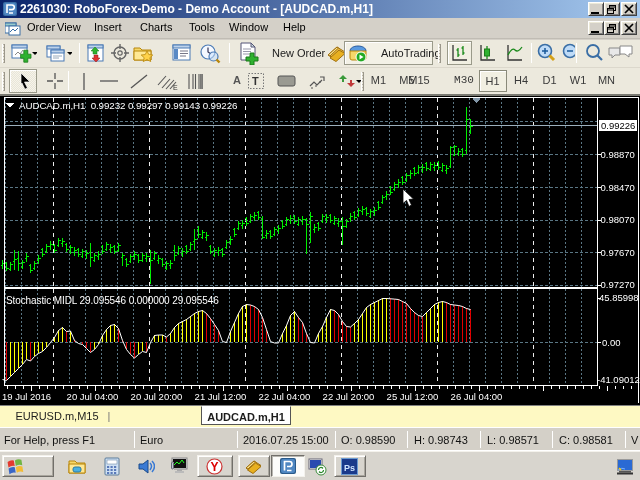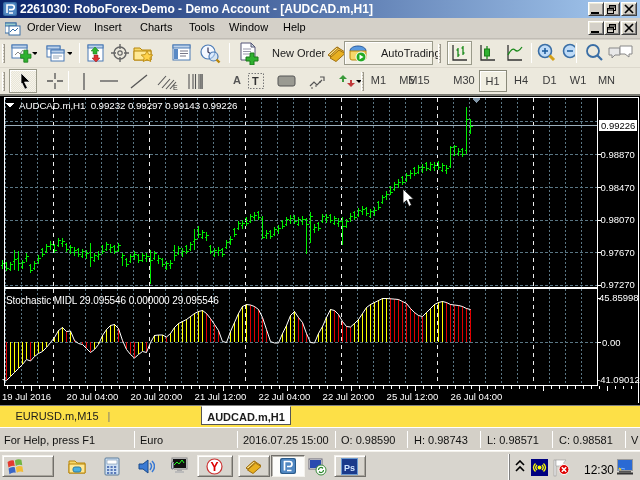--- a/index.html
+++ b/index.html
@@ -16,21 +16,21 @@
 #tb1{left:0;top:40px;width:640px;height:27px;background:#ece9dd;}
 #tb2{left:0;top:67px;width:640px;height:27px;background:#ece9dd;border-top:1px solid #dcd8cc;}
 .grip{position:absolute;top:4px;width:3px;height:19px;border-left:1px solid #fff;border-right:1px solid #9a968a;background:repeating-linear-gradient(180deg,#b8b4a8 0 1px,#ece9dd 1px 3px);}
 .tsep{position:absolute;top:3px;width:1px;height:20px;background:#aaa696;border-right:1px solid #fff;}
 .tbtxt{position:absolute;font-size:11px;color:#1c1c1c;margin-left:12px;}
 .tfbtn{position:absolute;top:2px;height:22px;font-size:11px;color:#3a3a3a;text-align:center;line-height:21px;}
 .pressed2{background:#f1efe2;border:1px solid #9a9a8a;box-shadow:inset 1px 1px 0 #fff;}
 
 #chart{left:0;top:94px;width:640px;height:311px;background:#000;}
 
-#tabs{left:0;top:405px;width:640px;height:22px;background:#fde047;border-top:1px solid #808080;}
+#tabs{left:0;top:405px;width:640px;height:22px;background:#fef9c3;border-top:1px solid #808080;}
 .tab{position:absolute;top:0;font-size:11px;color:#1c1c1c;padding-top:4px;text-align:center;}
 #atab{background:#fff;border:1px solid #555;border-top:1px solid #fff;height:19px;font-weight:bold;}
 
 #status{left:0;top:427px;width:640px;height:23px;background:#d4d0c8;border-top:1px solid #fff;}
 .sf{position:absolute;top:6px;font-size:11px;color:#111;white-space:nowrap;}
 .sdiv{position:absolute;top:3px;width:1px;height:17px;background:#9a968a;border-right:1px solid #fff;}
 
 #task{left:0;top:450px;width:640px;height:30px;background:#d8d5ce;border-top:1px solid #fff;box-shadow:inset 0 1px 0 #f4f2ec;}
 .tkbtn{position:absolute;top:4px;height:22px;background:#d8d5ce;border:1px solid;border-color:#f4f2ec #716f6a #716f6a #f4f2ec;box-shadow:inset 1px 1px 0 #fff,inset -1px -1px 0 #a9a69e;}
 #tray{position:absolute;left:509px;top:3px;width:131px;height:26px;border-left:1px solid #808080;box-shadow:-1px 0 0 #fff;}
@@ -232,21 +232,21 @@
       </svg>
 <svg class="abs" style="left:337px;top:4px" width="26" height="19" viewBox="0 0 26 19">
         <path d="M4 3l4 4H5v3H3V7H0z" transform="translate(2,0)" fill="#3a9a3a"></path>
         <path d="M12 16l-4-4h3V9h2v3h3z" transform="translate(2,-1)" fill="#c03a3a"></path>
         <path d="M19 8l3 3 3-3z" fill="#000"></path>
       </svg>
 <div class="grip" style="left:361px"></div>
 <div class="tfbtn" style="left:364.5px;width:28px;">M1</div>
 <div class="tfbtn" style="left:393.0px;width:28px;">M5</div>
 <div class="tfbtn" style="left:405px;width:28px;">M15</div>
-<div class="tfbtn" style="left:450.0px;width:28px;">M30</div>
+<div class="tfbtn" style="left:450.0px;width:28px;font-family:Liberation Mono, monospace;">M30</div>
 <div class="tfbtn" style="left:478.5px;width:28px;background:#f1efe2;border:1px solid #8a8a7a;box-shadow:inset 1px 1px 0 #fff;">H1</div>
 <div class="tfbtn" style="left:507.0px;width:28px;">H4</div>
 <div class="tfbtn" style="left:535.5px;width:28px;">D1</div>
 <div class="tfbtn" style="left:564.0px;width:28px;">W1</div>
 <div class="tfbtn" style="left:592.5px;width:28px;">MN</div>
 </div>
 
 <div class="abs" id="chart"><svg width="640" height="311" shape-rendering="crispEdges">
 <rect x="0" y="0" width="640" height="311" fill="#000"></rect>
 <rect x="0" y="0" width="640" height="2" fill="#7a7a72"></rect>
@@ -542,37 +542,20 @@
         <circle cx="13" cy="12" r="5" fill="#fff" stroke="#3a8a3a"></circle>
         <path d="M10.5 12a2.5 2.5 0 0 1 4-2M15.5 12a2.5 2.5 0 0 1-4 2" stroke="#2a8a2a" fill="none" stroke-width="1.2"></path>
         <path d="M14 9l1.5 1-1.5 1zM12 13l-1.5 1 1.5 1z" fill="#2a8a2a"></path>
       </svg>
 <div class="tkbtn" style="left:334px;width:32px"></div>
 <svg class="abs" style="left:341px;top:7px" width="18" height="17" viewBox="0 0 18 17">
         <rect x="0" y="0" width="17" height="17" fill="#1a3a8a"></rect>
         <rect x="0.5" y="0.5" width="16" height="16" fill="none" stroke="#6a9ad0"></rect>
         <text x="3" y="12.5" font-size="9" font-weight="bold" fill="#cfe4ff" font-family="Liberation Sans">Ps</text>
       </svg>
- <div id="tray">
-  <svg style="position:absolute;left:4px;top:6px" width="12" height="13">
-          <path d="M2 5l4-4 4 4M2 11l4-4 4 4" stroke="#000" stroke-width="1.6" fill="none"></path>
-        </svg>
-  <svg style="position:absolute;left:21px;top:5px" width="17" height="17">
-          <rect width="17" height="17" fill="#000080"></rect>
-          <circle cx="8.5" cy="8.5" r="2" fill="#ff0"></circle>
-          <path d="M4.5 4.5q-4 4 0 8M12.5 4.5q4 4 0 8M6 6q-2.5 2.5 0 5M11 6q2.5 2.5 0 5" stroke="#ff0" stroke-width="1.3" fill="none"></path>
-        </svg>
-  <svg style="position:absolute;left:43px;top:4px" width="18" height="20">
-          <rect x="1" y="2" width="2" height="16" fill="#eee" stroke="#888" stroke-width=".5"></rect>
-          <path d="M3 2h10l-2.5 3L13 8H3z" fill="#fff" stroke="#999" stroke-width=".6"></path>
-          <circle cx="11" cy="11.5" r="5" fill="#d00" stroke="#fff"></circle>
-          <path d="M8.8 9.3l4.4 4.4M13.2 9.3l-4.4 4.4" stroke="#fff" stroke-width="1.6"></path>
-        </svg>
-  <div id="clock">12:30</div>
- </div>
  <svg class="abs" style="left:617px;top:7px" width="18" height="17">
         <rect x="0" y="1" width="16" height="12" fill="#9a9a9a"></rect>
         <rect x="1" y="2" width="14" height="10" fill="#2a6ad4"></rect>
         <path d="M1 12q4-3 7-1" stroke="#7ab0ff" fill="none"></path>
         <rect x="2" y="13" width="12" height="1.5" fill="#555"></rect>
         <rect x="0" y="14.5" width="16" height="2" fill="#333"></rect>
         <path d="M2 10l2 2" stroke="#fc0" stroke-width="1.5"></path>
       </svg>
 </div>
 </div>

